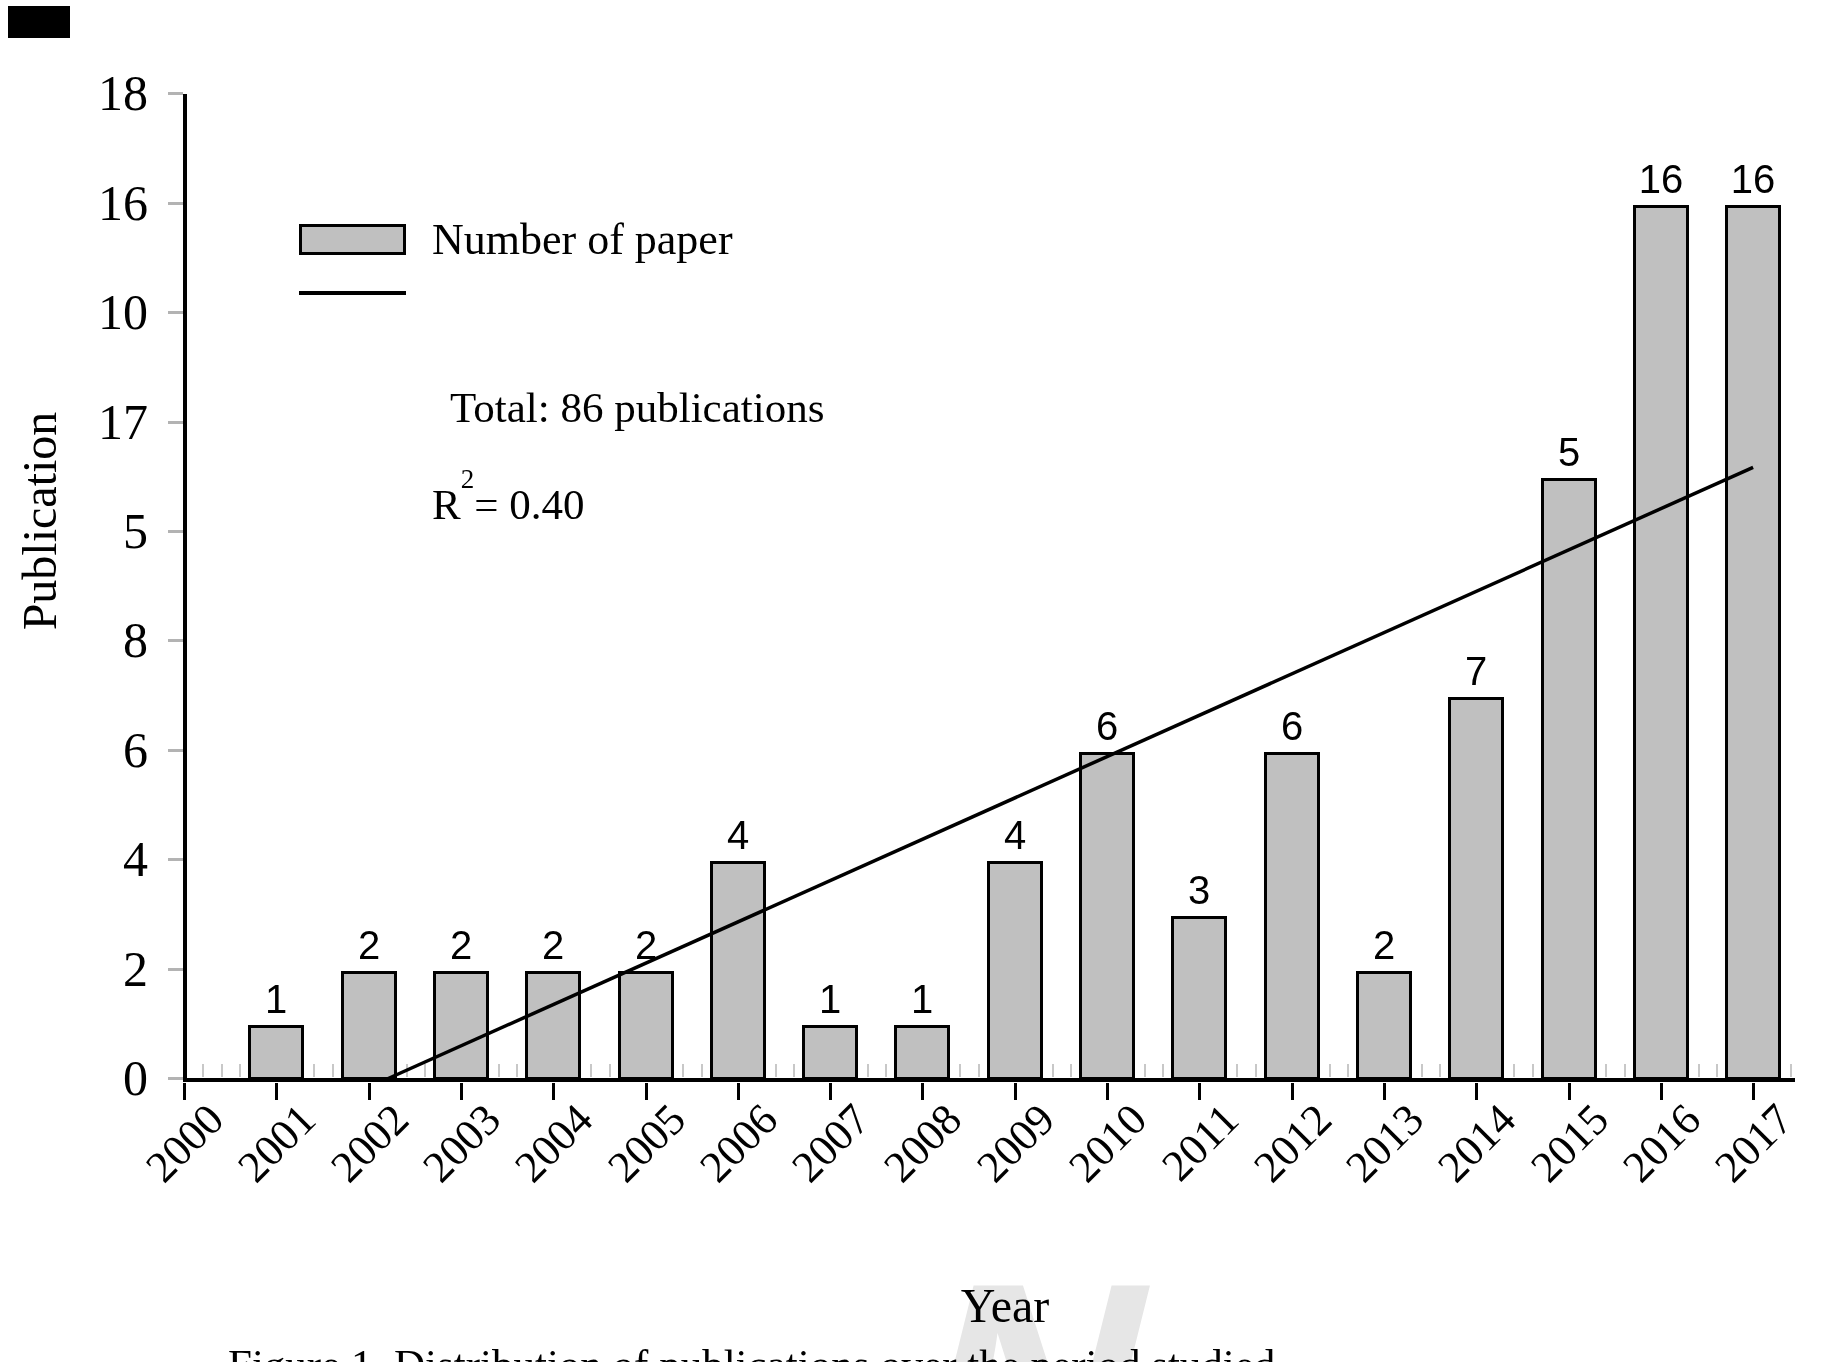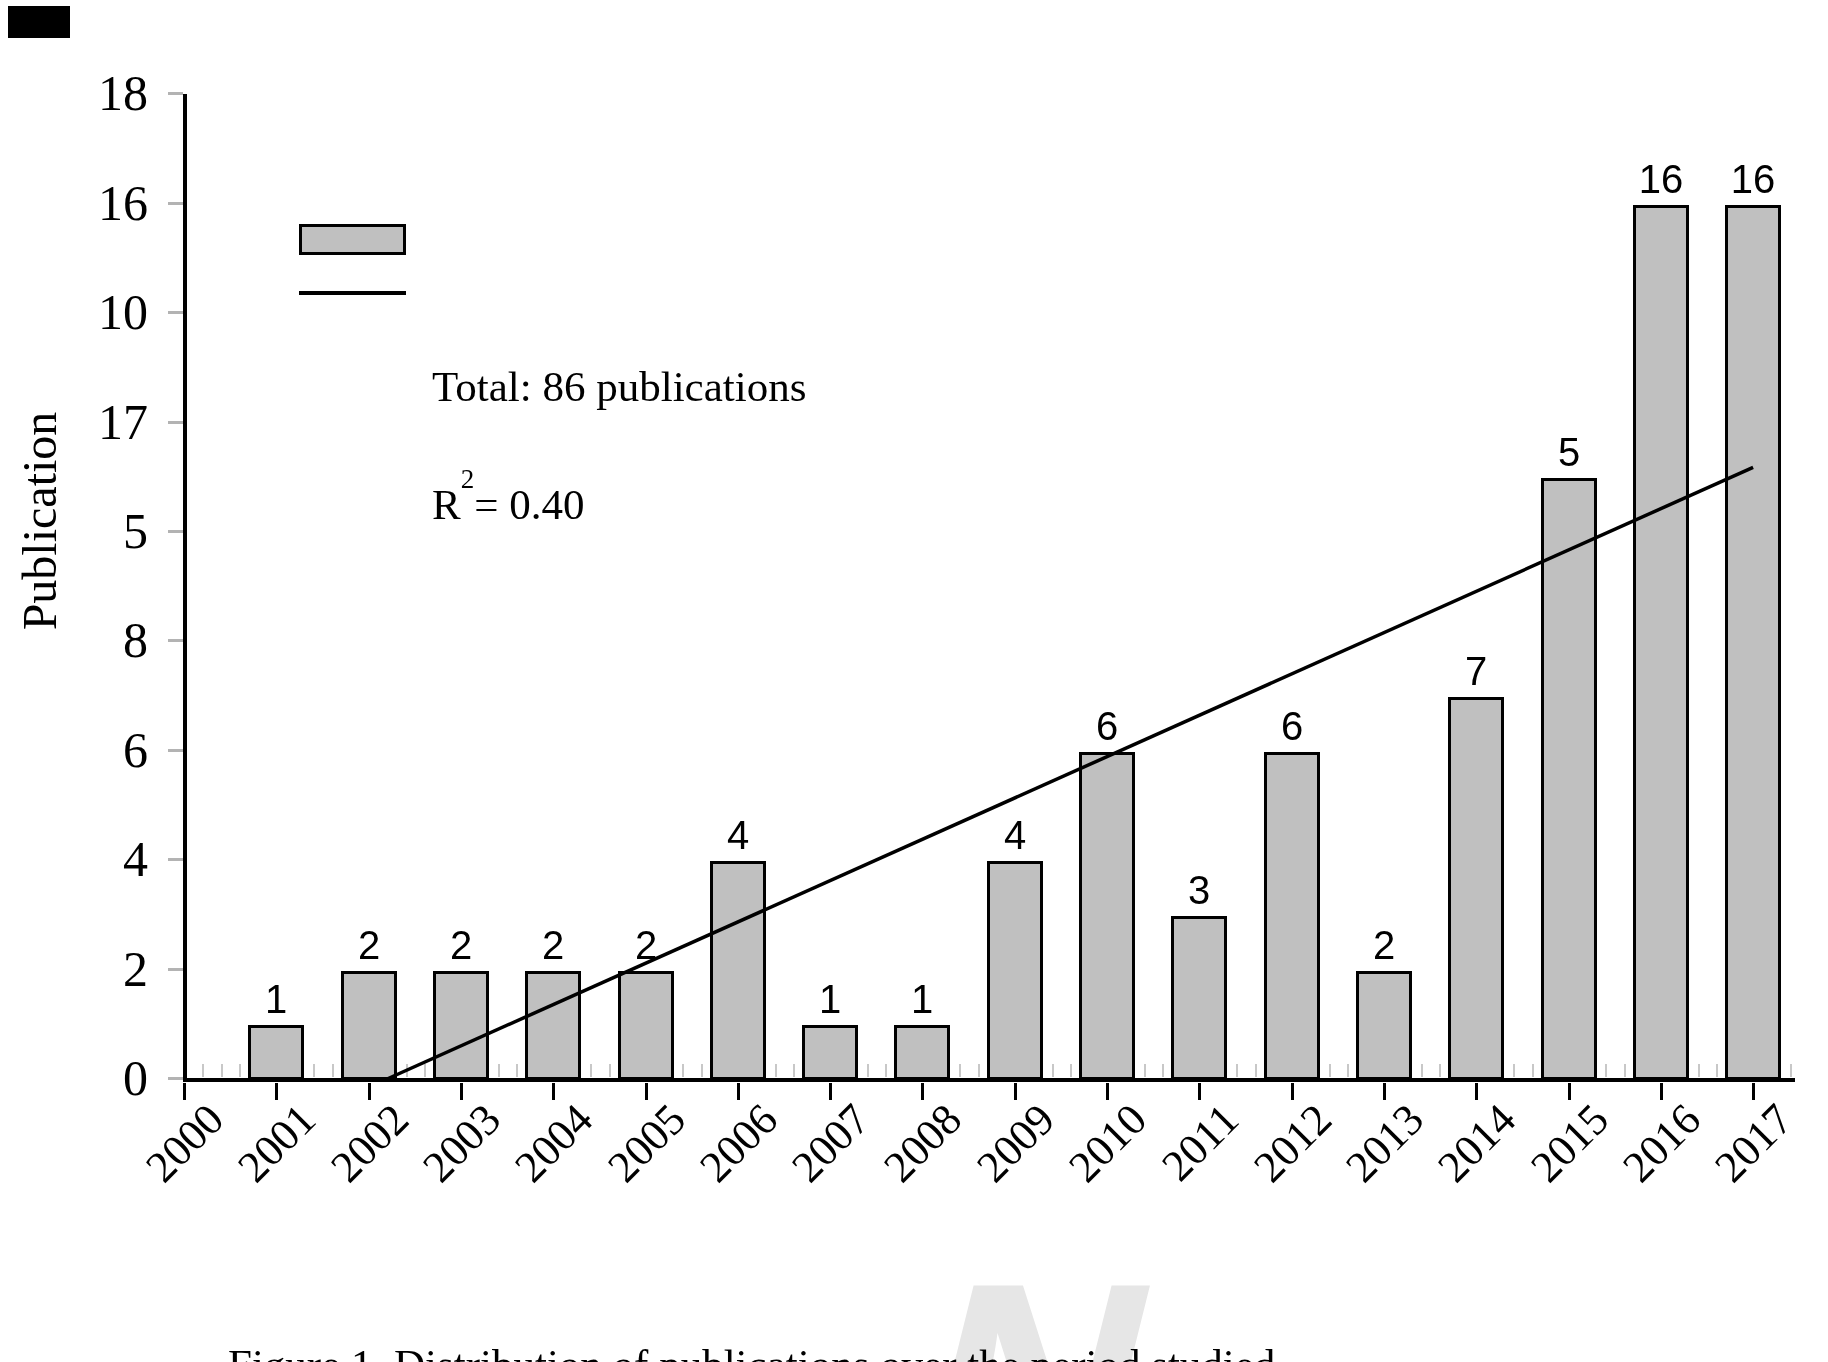--- a/index.html
+++ b/index.html
@@ -60,21 +60,21 @@
     background:#c0c0c0;border:3px solid #000;z-index:2;
   }
   .legend-bar-label{left:432px;top:216px;font-size:44px;line-height:48px;color:#000;z-index:2;white-space:nowrap;}
   .legend-line-swatch{left:299px;top:291px;width:107px;height:4px;background:#000;z-index:2;}
   .legend-line-label{
     left:432px;top:275px;font-family:"Liberation Sans", sans-serif;
     font-size:34px;line-height:38px;color:#000;z-index:2;white-space:nowrap;
   }
   
   .anno{left:432px;font-size:43px;line-height:48px;color:#000;z-index:2;white-space:nowrap;}
-  .anno-total{top:363px;}
+  .anno-total{top:384px;margin-left:18px;}
   .anno-eq{top:417px;}
   .anno-r2{top:471px;}
   .anno-r2 sup{font-size:27px;position:relative;top:-16px;}
 </style>
 </head>
 <body>
 
 <div class="page">
 
   <div class="abs corner-mark"></div>
@@ -247,21 +247,23 @@
       <div class="abs x-tick-label" style="left: 1639px; top: 1096px;">2017</div>
       <div class="abs bar" style="left: 1725px; top: 205px; width: 56px; height: 875px;"></div>
       <div class="abs bar-value" style="left: 1708px; top: 157px;">16</div>
     </div>
 
   <svg class="abs trend-svg">
     <line id="trend-line-el" stroke="#000000" stroke-width="3.5" x1="387.06000000000415" y1="1079" x2="1753.1" y2="467.36"></line>
   </svg>
 
   <div class="abs legend-bar-swatch"></div>
+  <div class="abs legend-bar-label">Number of paper</div>
   <div class="abs legend-line-swatch"></div>
 
   <div class="abs anno anno-total">Total: 86 publications</div>
   <div class="abs anno anno-r2"><span>R</span><sup>2</sup><span>= 0.40</span></div>
 
+  <div class="abs x-title">Year</div>
 
   <div class="abs caption">Figure 1. Distribution of publications over the period studied</div>
 
 </div>
 
 </body></html>

